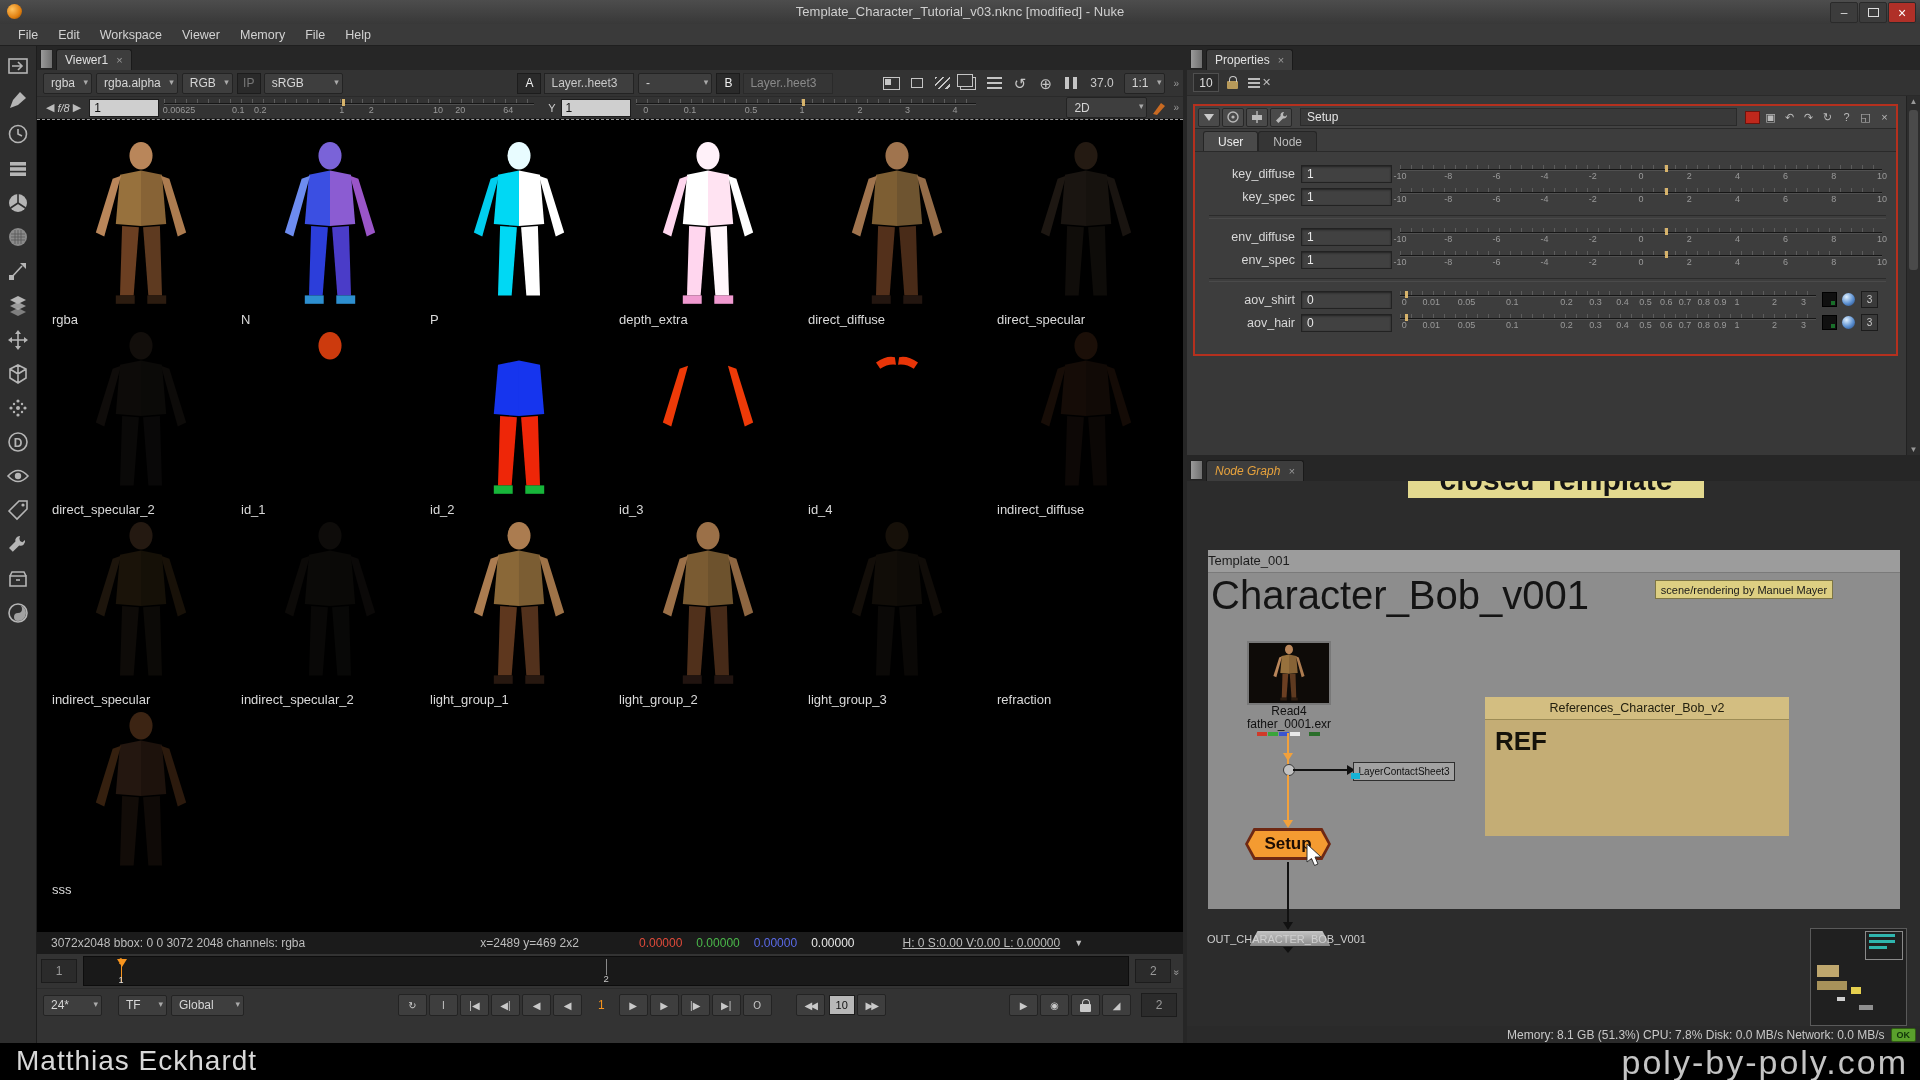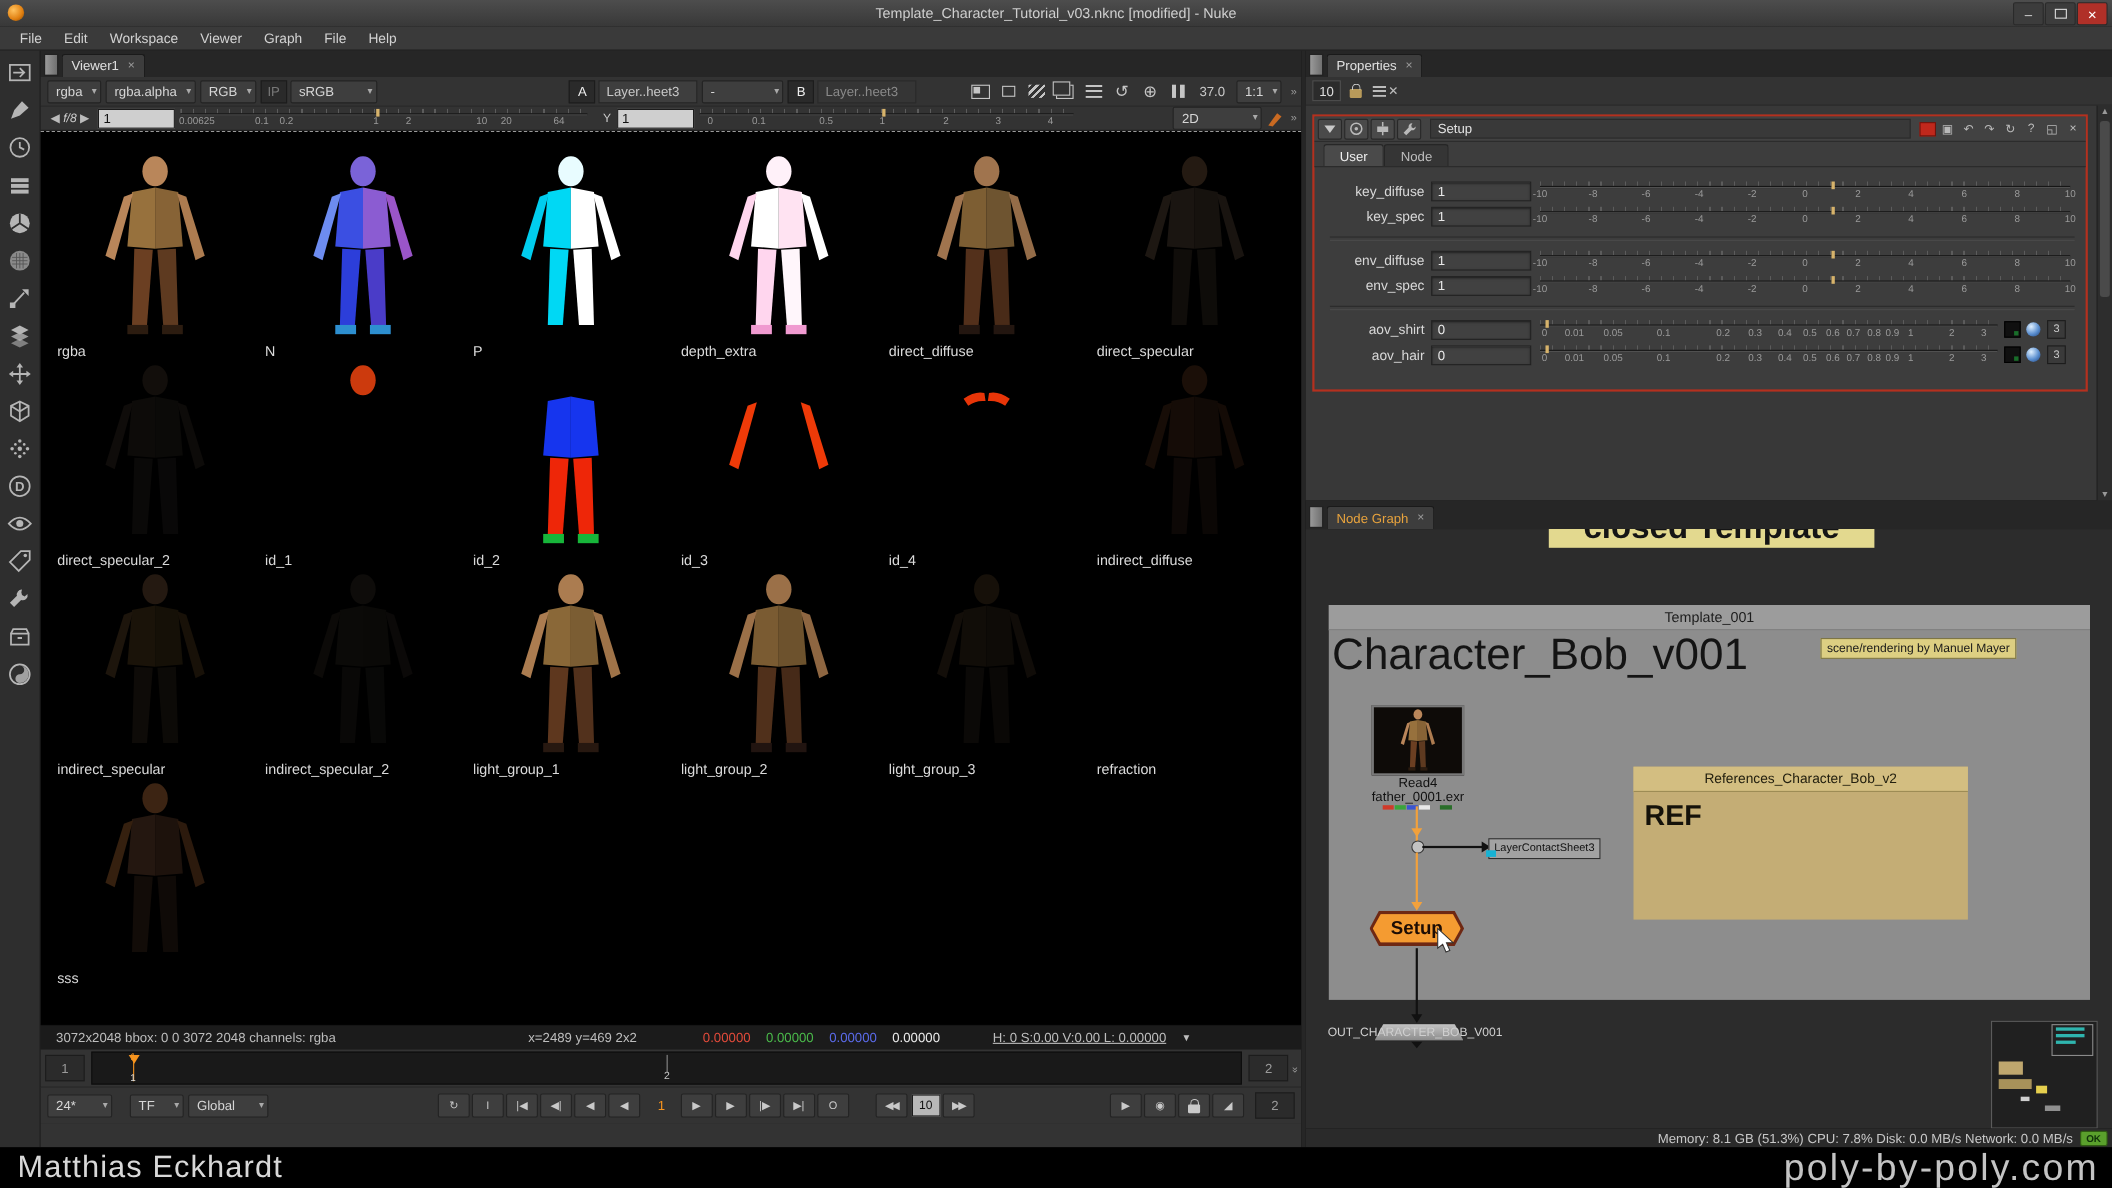--- a/index.html
+++ b/index.html
@@ -135,28 +135,28 @@
   .prow .pfield{width:84px;height:16px;background:#414141;border:1px solid #222;box-shadow:inset 0 1px 2px #222;
                 color:#e9e9e9;font-size:12px;display:flex;align-items:center;padding-left:5px;flex:none;margin-right:8px;}
   .psep{height:2px;margin:7px 10px 6px 14px;border-top:1px solid #2b2b2b;border-bottom:1px solid #4a4a4a;}
   .swatchbtn{width:13px;height:13px;background:#101010;border:1px solid #000;margin-left:6px;position:relative;flex:none;}
   .swatchbtn i{position:absolute;right:1px;bottom:1px;width:4px;height:4px;background:#2c4;opacity:.5;}
   .spherebtn{width:13px;height:13px;border-radius:50%;margin-left:5px;flex:none;
              background:radial-gradient(circle at 35% 30%,#dff0ff,#5b8fd0 55%,#1c3f77);}
   .countbtn{width:15px;height:15px;background:#3a3a3a;border:1px solid #1c1c1c;color:#c9c9c9;font-size:10px;
             display:flex;align-items:center;justify-content:center;margin-left:6px;flex:none;}
   
-  #ng-tabbar{left:1187px;top:455px;width:733px;height:26px;}
+  #ng-tabbar{left:1187px;top:455px;width:733px;height:26px;font-style:italic;}
   #ng-tab-label{color:#e8a33d;}
   #ng-canvas{left:1187px;top:481px;width:733px;height:545px;background:#2c2c2c;overflow:hidden;}
   #clipped-note{position:absolute;left:221px;top:-17px;width:296px;height:34px;background:#e3d98f;
                 display:flex;align-items:flex-end;justify-content:center;}
   #clipped-note span{font-size:30px;font-weight:bold;color:#151515;line-height:36px;white-space:nowrap;}
   #backdrop{position:absolute;left:21px;top:69px;width:692px;height:359px;background:#8d8d8d;}
-  #backdrop-header{height:22px;background:#9c9c9c;border-bottom:1px solid #7a7a7a;text-align:center;
+  #backdrop-header{height:22px;background:#9c9c9c;border-bottom:1px solid #7a7a7a;
                    font-size:13px;color:#1c1c1c;line-height:22px;}
   #bd-title{position:absolute;left:24px;top:92px;font-size:40px;color:#141414;letter-spacing:0;}
   #ng-note{position:absolute;left:468px;top:99px;width:178px;height:19px;background:#ddcf82;border:1px solid #7d7545;
            box-sizing:border-box;font-size:11px;color:#191919;display:flex;align-items:center;justify-content:center;white-space:nowrap;}
   #readnode{position:absolute;left:60px;top:160px;width:84px;text-align:center;}
   #readthumb{width:80px;height:60px;margin:0 auto;background:#0e0b08;border:2px solid #787878;position:relative;overflow:hidden;}
   #readthumb svg{position:absolute;left:50%;top:1px;transform:translateX(-50%);}
   .readlbl{font-size:12px;color:#111;line-height:13px;white-space:nowrap;}
   .chiprow{position:relative;height:6px;margin-top:1px;}
   .chip{position:absolute;top:0;height:4px;}
@@ -208,21 +208,21 @@
       <i></i>
     </div>
   <div class="wbtn" id="btn-close">×</div>
 </div>
 
 <div class="abs" id="menubar">
     <span>File</span>
     <span>Edit</span>
     <span>Workspace</span>
     <span>Viewer</span>
-    <span>Graph</span>
+    <span>Memory</span>
     <span>File</span>
     <span>Help</span>
   </div>
 
 <div class="abs" id="lefttb">
     <div class="tbi">
       <svg viewBox="0 0 24 24">
         <rect x="3" y="5" width="18" height="14" stroke="#b5b5b5" stroke-width="1.6" fill="none"></rect>
         <path d="M6 12 h9 M12 8 l4 4 -4 4" stroke="#b5b5b5" stroke-width="1.6" fill="none"></path>
       </svg>

